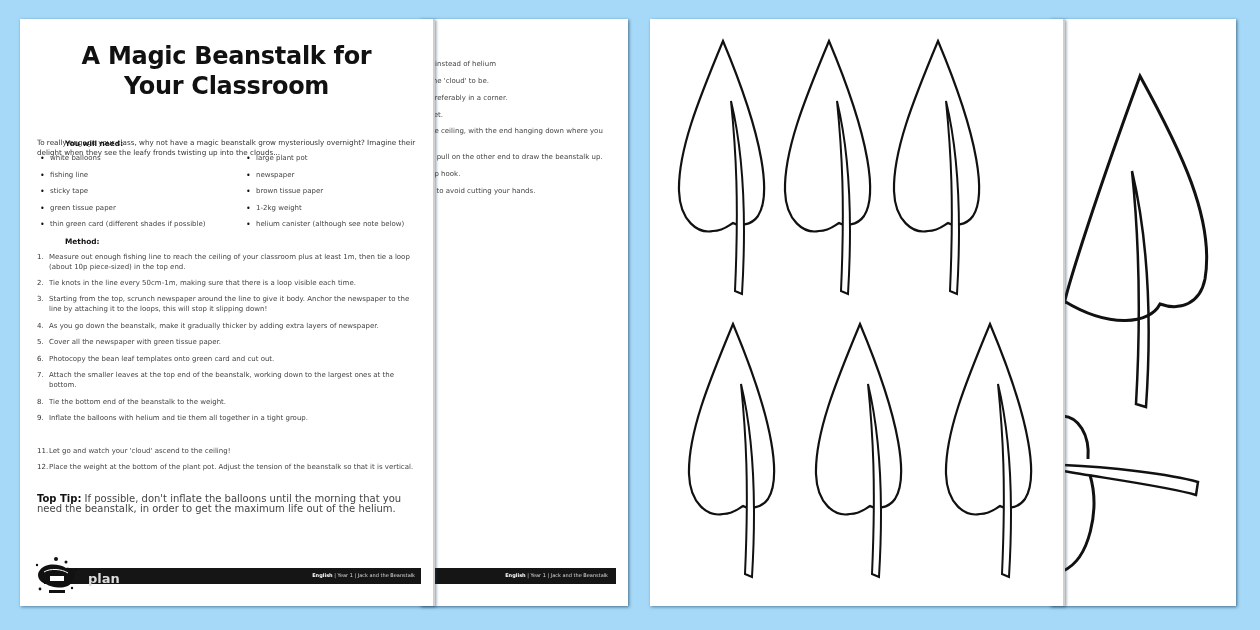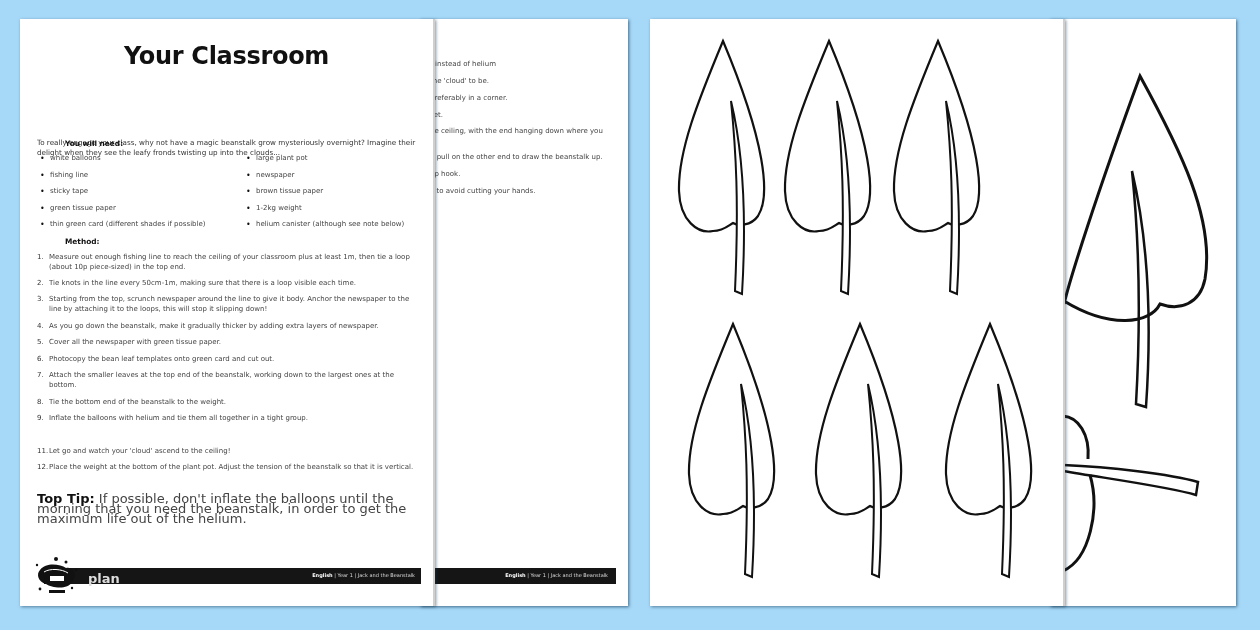--- a/index.html
+++ b/index.html
@@ -26,21 +26,21 @@
     }
     .body-text { position: absolute; left: 17px; width: 385px; font-size: 7.2px; line-height: 9.5px; color: #333; }
     .intro { top: 80px; margin-top: 39px; }
     .heading { position: absolute; left: 17px; font-size: 7.4px; font-weight: bold; color: #111; margin-left: 28px; }
     .need-list { position: absolute; left: 17px; top: 134px; width: 385px; }
     .need-item { position: absolute; font-size: 7px; color: #444; }
     .need-item::before { content: "\2022"; position: absolute; left: -10px; color: #111; font-size: 8px; }
     .method-item { position: absolute; left: 17px; width: 385px; font-size: 7px; line-height: 10px; color: #444; }
     .method-item .num { position: absolute; left: 0; color: #333; }
     .method-item .txt { display: block; padding-left: 12px; }
-    .tip { position: absolute; left: 17px; top: 475px; width: 385px; font-size: 13px; line-height: 10px; color: #444; }
+    .tip { position: absolute; left: 17px; top: 475px; width: 385px; font-size: 10px; line-height: 10px; color: #444; }
     .tip b { color: #111; }
 
     .footer-bar {
       position: absolute; left: 24px; top: 549px; width: 377px; height: 16px;
       background: #151515; color: #fff;
     }
     .footer-plan { position: absolute; left: 44px; top: 3px; font-size: 13px; font-weight: bold; color: #ddd; }
     .footer-info { position: absolute; right: 6px; top: 4px; font-size: 5px; color: #ddd; }
     .footer-info b { color: #fff; }
     .logo { position: absolute; left: 12px; top: 537px; width: 60px; height: 40px; }
@@ -65,20 +65,21 @@
   <div class="p2-line" style="top:134px">n pull on the other end to draw the beanstalk up.</div>
   <div class="p2-line" style="top:151px">up hook.</div>
   <div class="p2-line" style="top:168px">e to avoid cutting your hands.</div>
   <div class="p2-footer">
     <div class="footer-info"><b>English</b><span> | Year 1 | Jack and the Beanstalk</span></div>
   </div>
 </div>
 
 <div class="page" id="p1">
   <div class="title">
+    <div>A Magic Beanstalk for</div>
     <div>Your Classroom</div>
   </div>
   <div class="body-text intro">To really engage your class, why not have a magic beanstalk grow mysteriously overnight? Imagine their delight when they see the leafy fronds twisting up into the clouds...</div>
   <div class="heading" style="top:120px">You will need:</div>
 
   <div class="need-list">
     <div class="need-item" style="left:13px; top:1px">white balloons</div>
     <div class="need-item" style="left:13px; top:18px">fishing line</div>
     <div class="need-item" style="left:13px; top:34px">sticky tape</div>
     <div class="need-item" style="left:13px; top:51px">green tissue paper</div>

